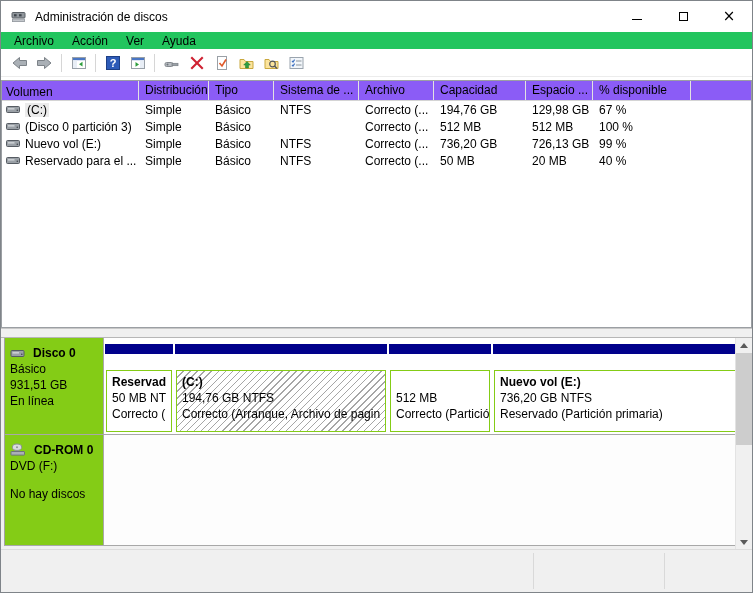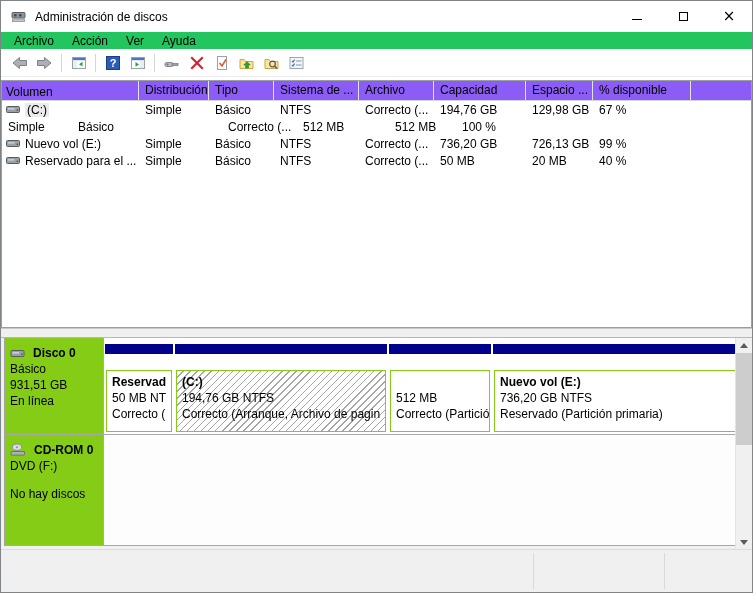--- a/index.html
+++ b/index.html
@@ -208,20 +208,30 @@
       <div class="lv-c c1">Simple</div>
       <div class="lv-c c2">Básico</div>
       <div class="lv-c c3">NTFS</div>
       <div class="lv-c c4">Correcto (...</div>
       <div class="lv-c c5">194,76 GB</div>
       <div class="lv-c c6">129,98 GB</div>
       <div class="lv-c c7">67 %</div>
     </div>
 
     <div class="lv-row">
+      <div class="lv-c c0">
+        <span class="disk-ico">
+            <svg width="14" height="9" viewBox="0 0 14 9">
+              <rect x="0.5" y="1.5" width="13" height="6" rx="1" fill="#9aa0a6" stroke="#565c63"></rect>
+              <rect x="2" y="3.2" width="6.5" height="1.3" fill="#d6dadd"></rect>
+              <circle cx="11.3" cy="5.3" r="0.8" fill="#3f454c"></circle>
+            </svg>
+          </span>
+        <span>(Disco 0 partición 3)</span>
+      </div>
       <div class="lv-c c1">Simple</div>
       <div class="lv-c c2">Básico</div>
       <div class="lv-c c3"></div>
       <div class="lv-c c4">Correcto (...</div>
       <div class="lv-c c5">512 MB</div>
       <div class="lv-c c6">512 MB</div>
       <div class="lv-c c7">100 %</div>
     </div>
 
     <div class="lv-row">

